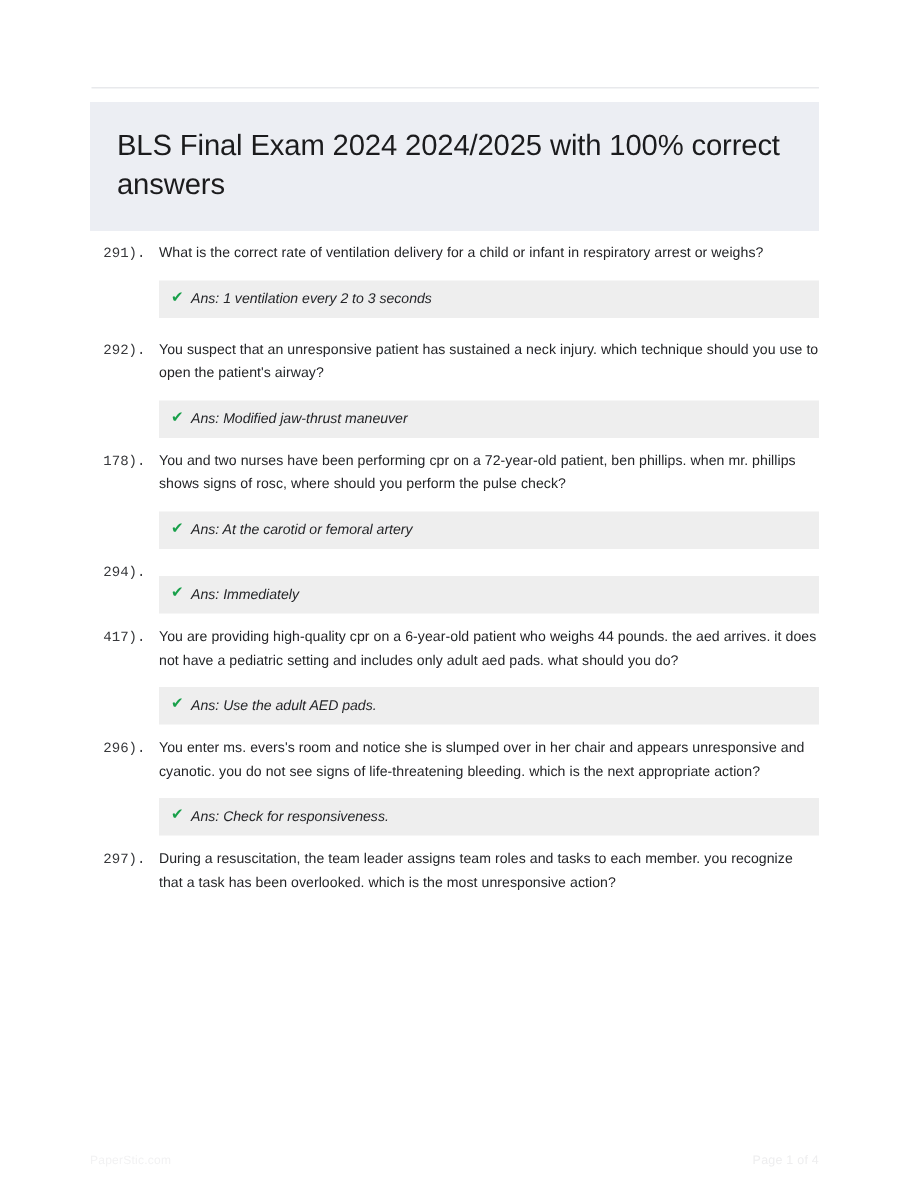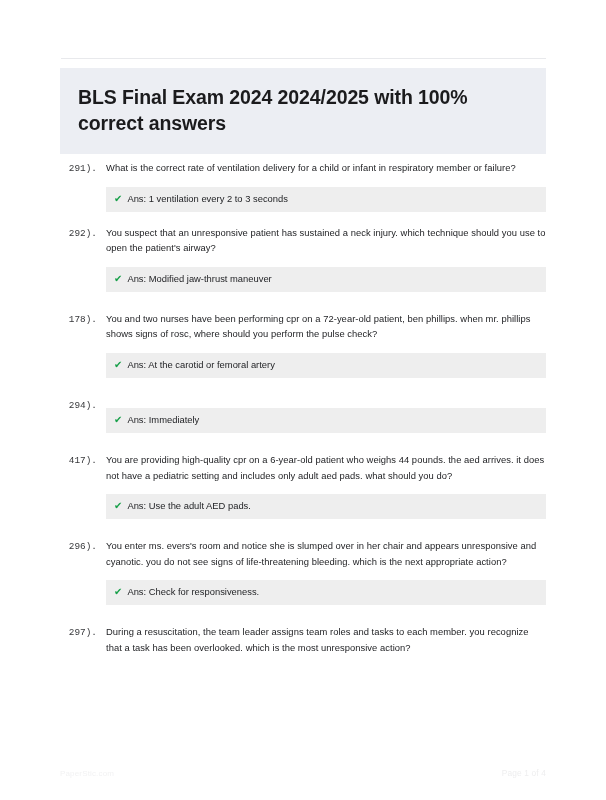--- a/index.html
+++ b/index.html
@@ -39,21 +39,21 @@
     top: 68px;
     width: 486px;
     box-sizing: border-box;
     background: #eceef3;
     padding: 16px 18px 18px 18px;
   }
   .doc-title {
     font-size: 19.5px;
     line-height: 26px;
     color: #1b1b1d;
-    font-weight: 700;
+    font-weight: 400;
     letter-spacing: -0.1px;
     margin: 0;
   }
 
   .content {
     position: absolute;
     left: 0;
     top: 160px;
     width: 606px;
   }
@@ -106,23 +106,24 @@
     color: #18a04a;
     font-size: 10px;
     line-height: 14px;
     margin-right: 5px;
     font-family: "DejaVu Sans", sans-serif;
   }
   .answer-text {
     font-size: 9.4px;
     line-height: 14px;
     color: #232427;
-  }
-
-  .spacer-lg { margin-bottom: 19px; }
+    font-style: italic;
+  }
+
+  .spacer-lg { margin-bottom: 7px; }
 
   .footer {
     position: absolute;
     left: 0;
     bottom: 22px;
     width: 606px;
     padding: 0 60px;
     box-sizing: border-box;
     display: flex;
     justify-content: space-between;
@@ -148,21 +149,21 @@
 
   <div class="doc-title-block">
     <h1 class="doc-title">BLS Final Exam 2024 2024/2025 with 100% correct answers</h1>
   </div>
 
   <div class="content">
 
     <div class="qa-item">
       <div class="q-number">291).</div>
       <div class="q-body">
-        <p class="q-text">What is the correct rate of ventilation delivery for a child or infant in respiratory member or failure?</p>
+        <p class="q-text">What is the correct rate of ventilation delivery for a child or infant in respiratory arrest or weighs?</p>
         <div class="answer-bar">
           <span class="check-icon">✔</span>
           <span class="answer-text">Ans: 1 ventilation every 2 to 3 seconds</span>
         </div>
       </div>
     </div>
 
     <div class="qa-item spacer-lg">
       <div class="q-number">292).</div>
       <div class="q-body">

